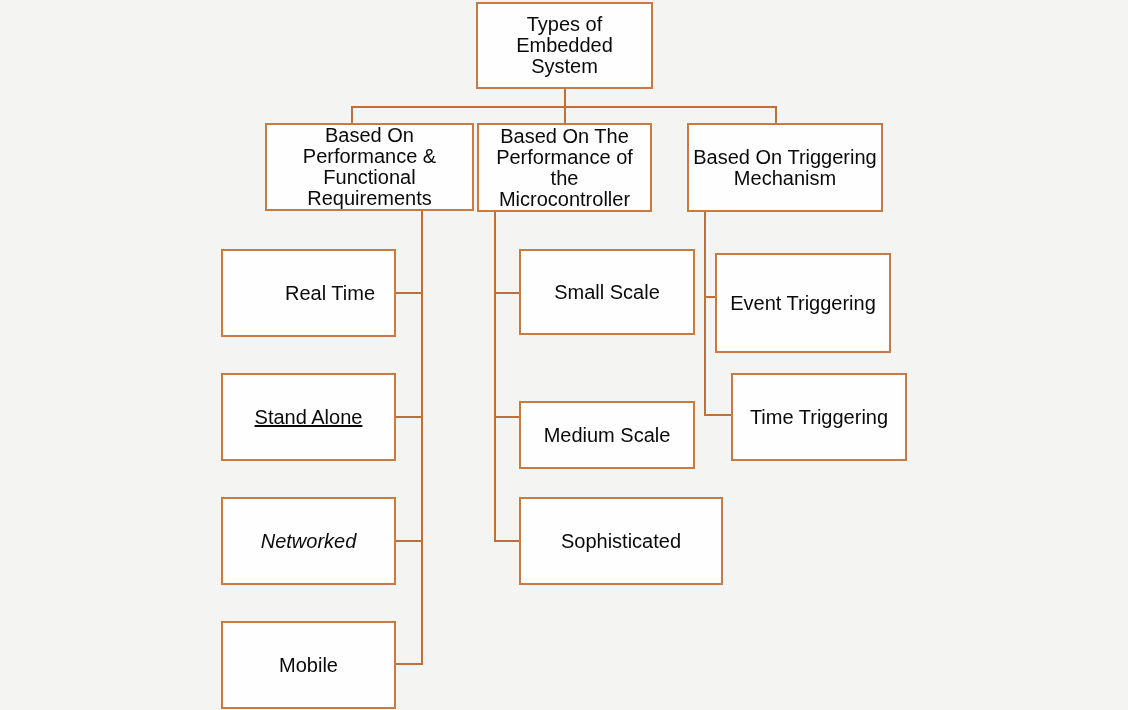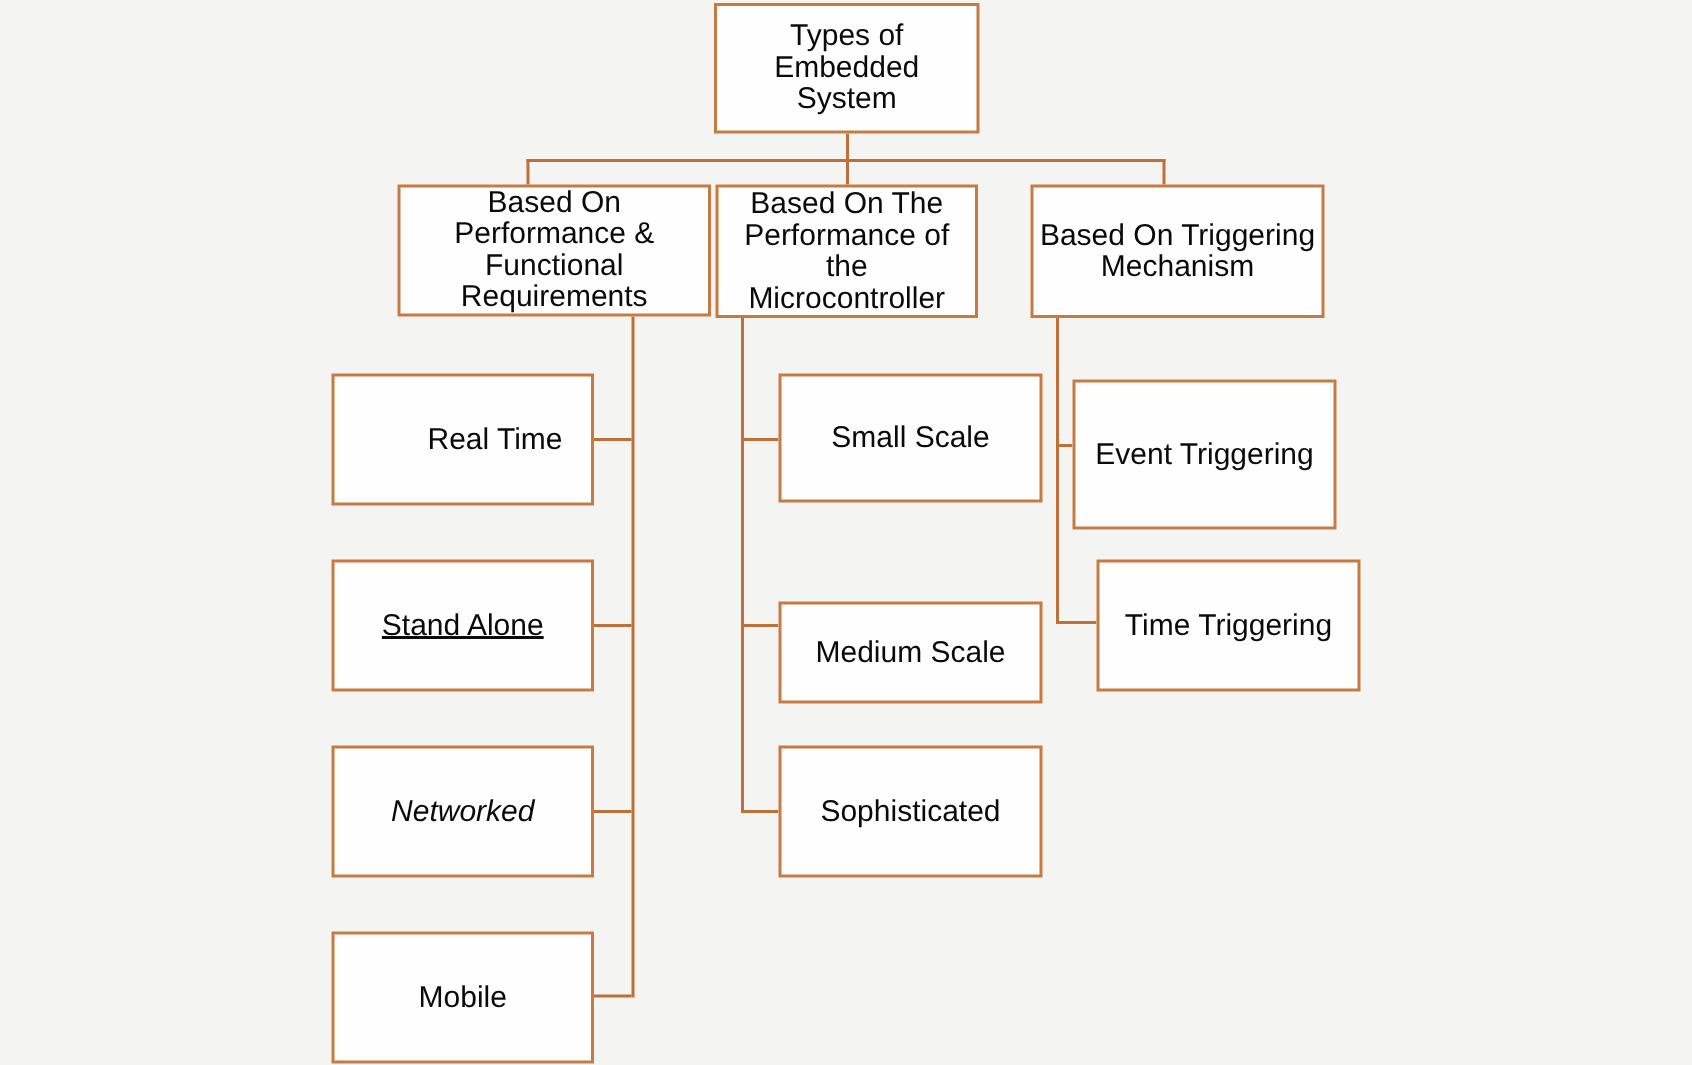--- a/index.html
+++ b/index.html
@@ -112,21 +112,21 @@
   </div>
 
   <div class="node" style="left:519px;top:249px;width:176px;height:86px;">
     <span class="label">Small Scale</span>
   </div>
 
   <div class="node" style="left:519px;top:379px;width:176px;height:68px;margin-top:22px;">
     <span class="label">Medium Scale</span>
   </div>
 
-  <div class="node" style="left:519px;top:497px;width:176px;height:88px;">
+  <div class="node" style="left:519px;top:497px;width:204px;height:88px;">
     <span class="label">Sophisticated</span>
   </div>
 
   <div class="node" style="left:715px;top:253px;width:176px;height:100px;">
     <span class="label">Event Triggering</span>
   </div>
 
   <div class="node" style="left:731px;top:373px;width:176px;height:88px;align-items:center;">
     <span class="label">Time Triggering</span>
   </div>

